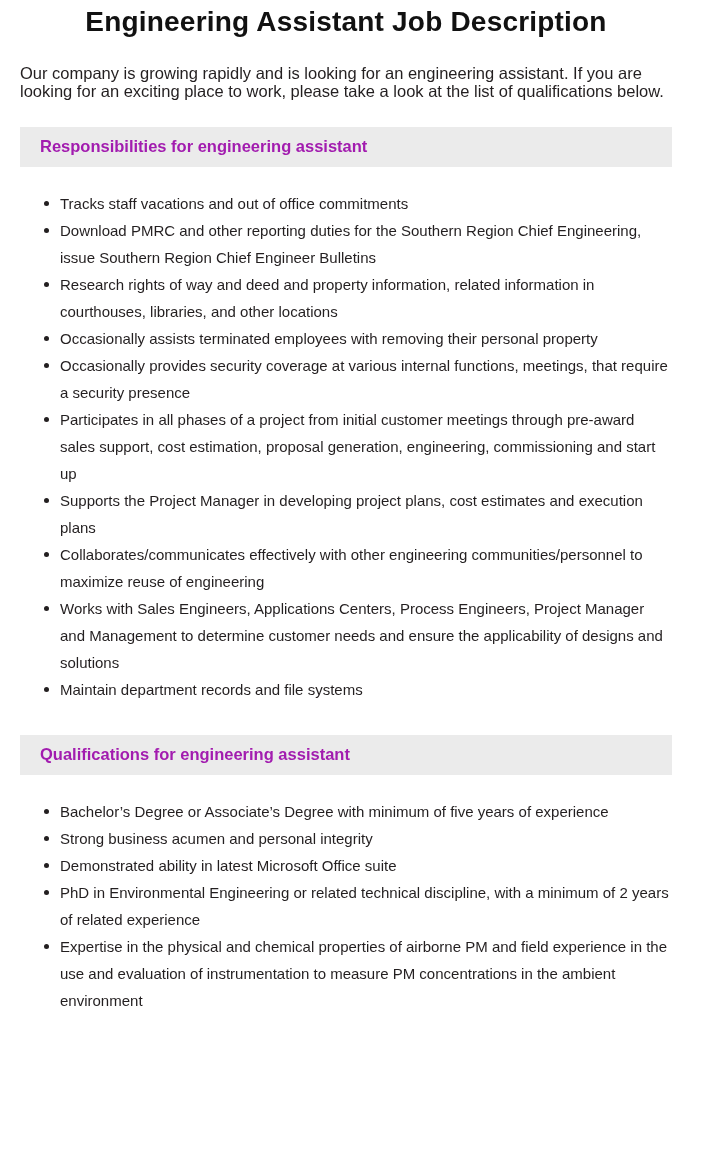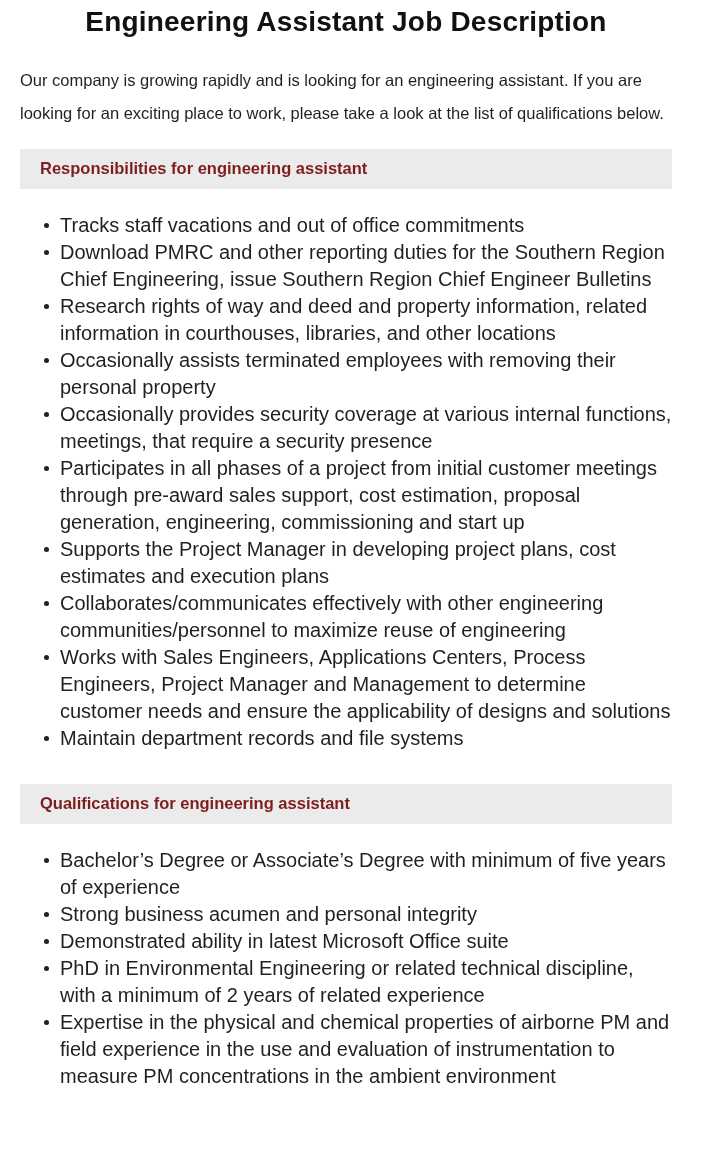--- a/index.html
+++ b/index.html
@@ -17,37 +17,37 @@
   .page-title {
     font-size: 28px;
     font-weight: bold;
     text-align: center;
     color: #111111;
     letter-spacing: 0.2px;
     margin-bottom: 26px;
   }
   .intro {
     font-size: 16.5px;
-    line-height: 33px;
-    margin-bottom: 19px;
+    line-height: 18px;
+    margin-bottom: 27px;
   }
   .section-header {
     background: #ebebeb;
     font-size: 16.5px;
     font-weight: bold;
     padding: 10px 10px 11px 20px;
-    color: #7f1d1d;
+    color: #a21caf;
   }
   .bullets {
     list-style: none;
     margin: 23px 0 32px 0;
     padding-left: 40px;
   }
   .bullets li {
-    font-size: 20px;
+    font-size: 15px;
     line-height: 27px;
     position: relative;
   }
   .bullets li::before {
     content: "";
     position: absolute;
     left: -16px;
     top: 11px;
     width: 5px;
     height: 5px;

